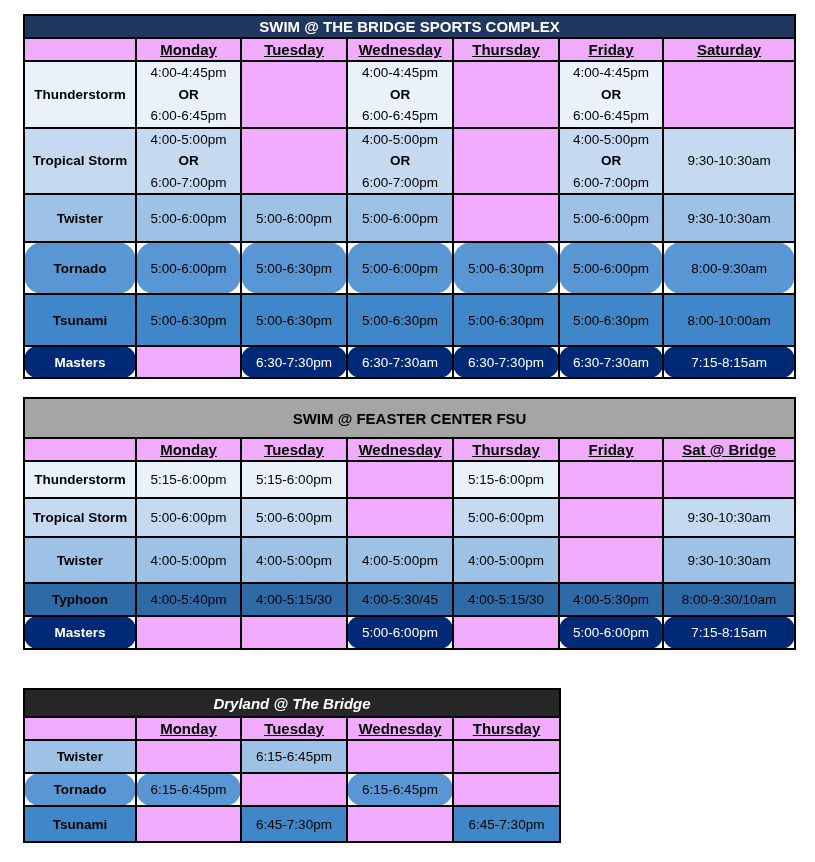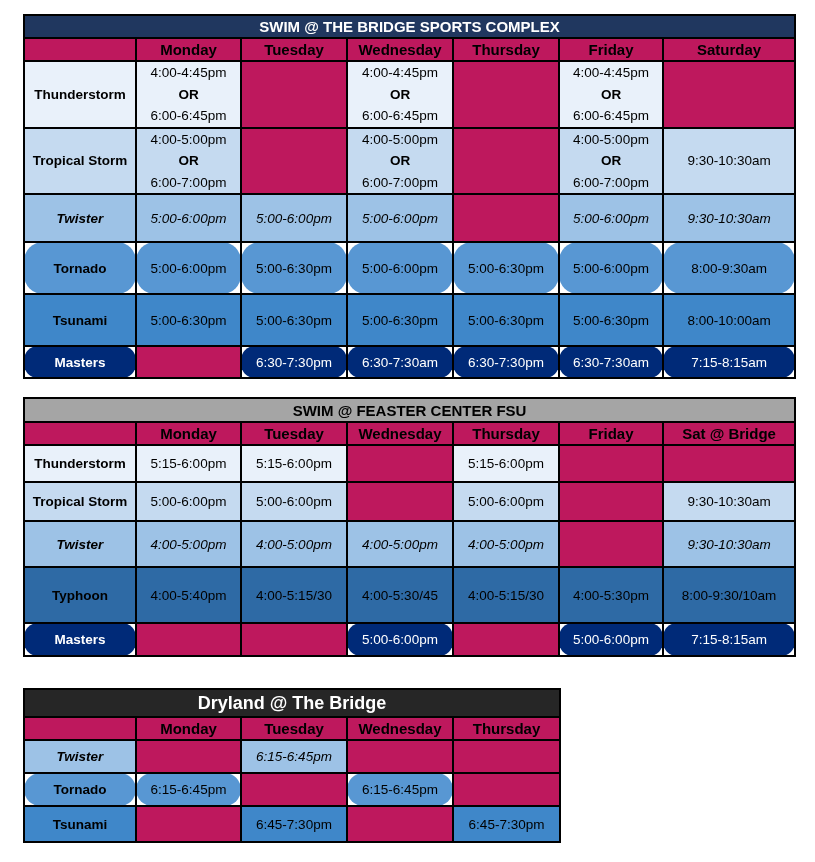--- a/index.html
+++ b/index.html
@@ -6,25 +6,25 @@
   body { width: 815px; height: 862px; position: relative; font-family: "Liberation Sans", "DejaVu Sans", sans-serif; color: #000; }
   table.sched { position: absolute; border-collapse: collapse; table-layout: fixed; }
   table.sched td, table.sched th { border: 2px solid #000; padding: 0; text-align: center; vertical-align: middle; font-size: 13.5px; line-height: 21px; overflow: hidden; white-space: nowrap; }
   table.sched th { font-weight: bold; font-size: 15px; }
   .title-row th { font-size: 14.5px; }
   .label { font-weight: bold; font-size: 13.5px; margin-left: 27px; }
   .or { font-weight: bold; }
   .t1 { left: 23px; top: 14px; width: 771px; }
   .t2 { left: 23px; top: 397px; width: 771px; }
   .t3 { left: 23px; top: 688px; width: 536px; }
-  .t3 .title-row th { font-size: 18px; }
-  .c-white { background: #be185d; }
+  .t3 .title-row th { font-size: 15px; font-style: italic; }
+  .c-white { background: #f0abfc; text-decoration: underline; }
   .c-thunder { background: #e9f1fa; }
   .c-tropical { background: #c5daf0; }
-  .c-twister { background: #9dc2e6; font-style: italic; }
+  .c-twister { background: #9dc2e6; }
   .c-tornado { background: #5897d3; border-radius: 19px; }
   .c-tsunami { background: #3f87c9; }
   .c-typhoon { background: #2e6aa5; }
   .c-masters { background: #002a78; color: #ffffff; border-radius: 14px; }
   .c-title1 { background: #20375f; color: #ffffff; }
   .c-title2 { background: #a5a5a5; color: #000000; }
   .c-title3 { background: #262626; color: #ffffff; }
   .cell-lines div { line-height: 21.5px; }
 </style>
 </head>
@@ -144,21 +144,21 @@
   <colgroup>
     <col style="width:112px">
       <col style="width:105px">
       <col style="width:106px">
       <col style="width:106px">
       <col style="width:106px">
       <col style="width:104px">
       <col style="width:132px">
   </colgroup>
   <tbody>
-      <tr class="title-row" style="height:24px">
+      <tr class="title-row" style="height:40px">
     <th colspan="7" class="c-title2">SWIM @ FEASTER CENTER FSU</th>
   </tr>
   <tr style="height:23px">
     <th class="c-white"></th>
     <th class="c-white">Monday</th>
     <th class="c-white">Tuesday</th>
     <th class="c-white">Wednesday</th>
     <th class="c-white">Thursday</th>
     <th class="c-white">Friday</th>
     <th class="c-white">Sat @ Bridge</th>
@@ -187,21 +187,21 @@
   <tr style="height:46px">
     <td class="label c-twister">Twister</td>
     <td class="c-twister">4:00-5:00pm</td>
     <td class="c-twister">4:00-5:00pm</td>
     <td class="c-twister">4:00-5:00pm</td>
     <td class="c-twister">4:00-5:00pm</td>
     <td class="c-white"></td>
     <td class="c-twister">9:30-10:30am</td>
   </tr>
 
-  <tr style="height:56px">
+  <tr style="height:33px">
     <td class="label c-typhoon">Typhoon</td>
     <td class="c-typhoon">4:00-5:40pm</td>
     <td class="c-typhoon">4:00-5:15/30</td>
     <td class="c-typhoon">4:00-5:30/45</td>
     <td class="c-typhoon">4:00-5:15/30</td>
     <td class="c-typhoon">4:00-5:30pm</td>
     <td class="c-typhoon">8:00-9:30/10am</td>
   </tr>
 
   <tr style="height:33px">

